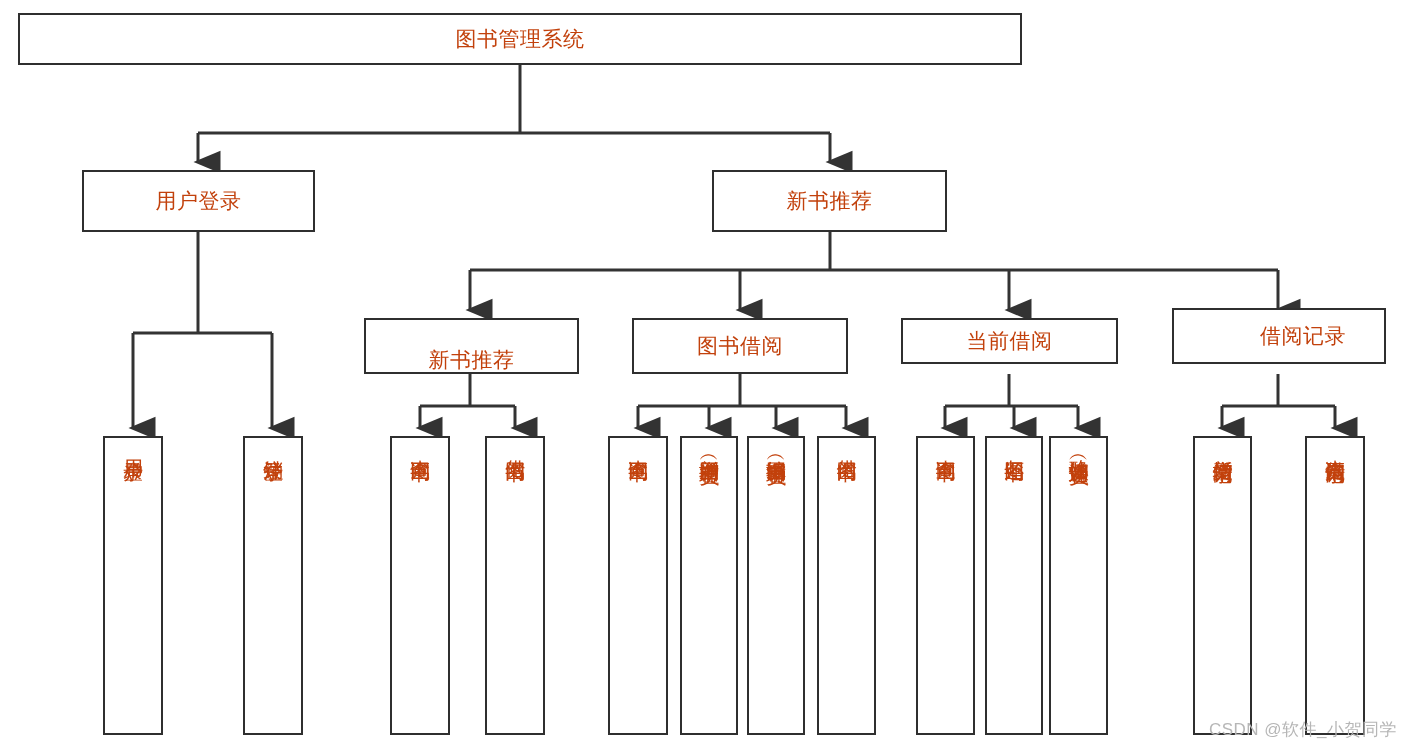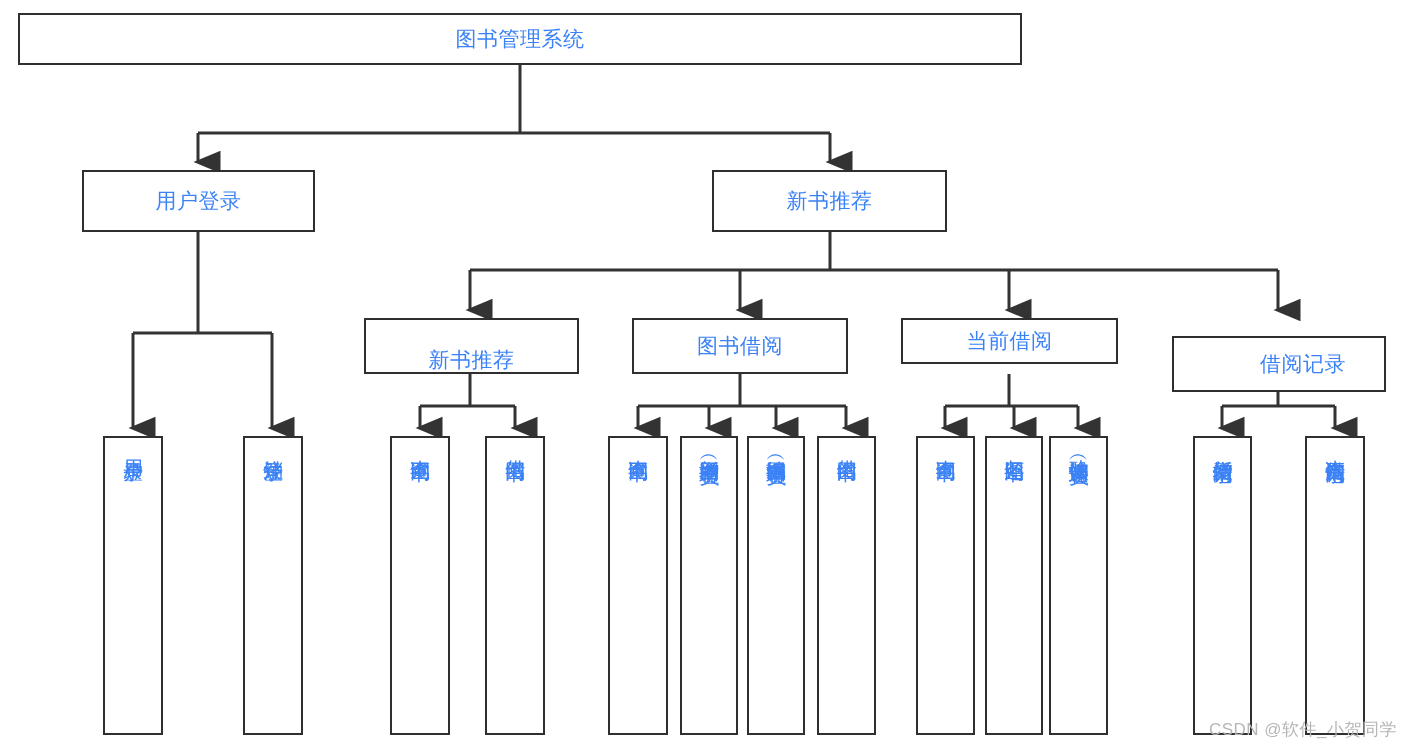--- a/index.html
+++ b/index.html
@@ -27,21 +27,21 @@
   }
   .node {
     position: absolute;
     box-sizing: border-box;
     background: #ffffff;
     border: 2px solid #2f2f2f;
     display: flex;
     align-items: center;
     justify-content: center;
     text-align: center;
-    color: #3b82f6;
+    color: #c2410c;
   }
   .node-h {
     font-size: 21px;
     line-height: 1.15;
     letter-spacing: 0.5px;
   }
   .node-v {
     writing-mode: vertical-rl;
     text-orientation: upright;
     font-size: 20px;
@@ -138,21 +138,21 @@
 
   <div class="node node-h" style="left:364px; top:318px; width:215px; height:56px;align-items:flex-end;">
     <span>新书推荐</span>
   </div>
   <div class="node node-h" style="left:632px; top:318px; width:216px; height:56px;">
     <span>图书借阅</span>
   </div>
   <div class="node node-h" style="left:901px; top:318px; width:217px; height:46px;">
     <span>当前借阅</span>
   </div>
-  <div class="node node-h" style="left:1172px; top:336px; width:214px; height:56px;padding-left:48px;">
+  <div class="node node-h" style="left:1172px; top:308px; width:214px; height:56px;padding-left:48px;">
     <span>借阅记录</span>
   </div>
 
   <div class="node node-v" style="left:103px; top:436px; width:60px; height:299px;">
     <span class="vtext">用户登录</span>
   </div>
   <div class="node node-v" style="left:243px; top:436px; width:60px; height:299px;">
     <span class="vtext">注销登录</span>
   </div>
 

